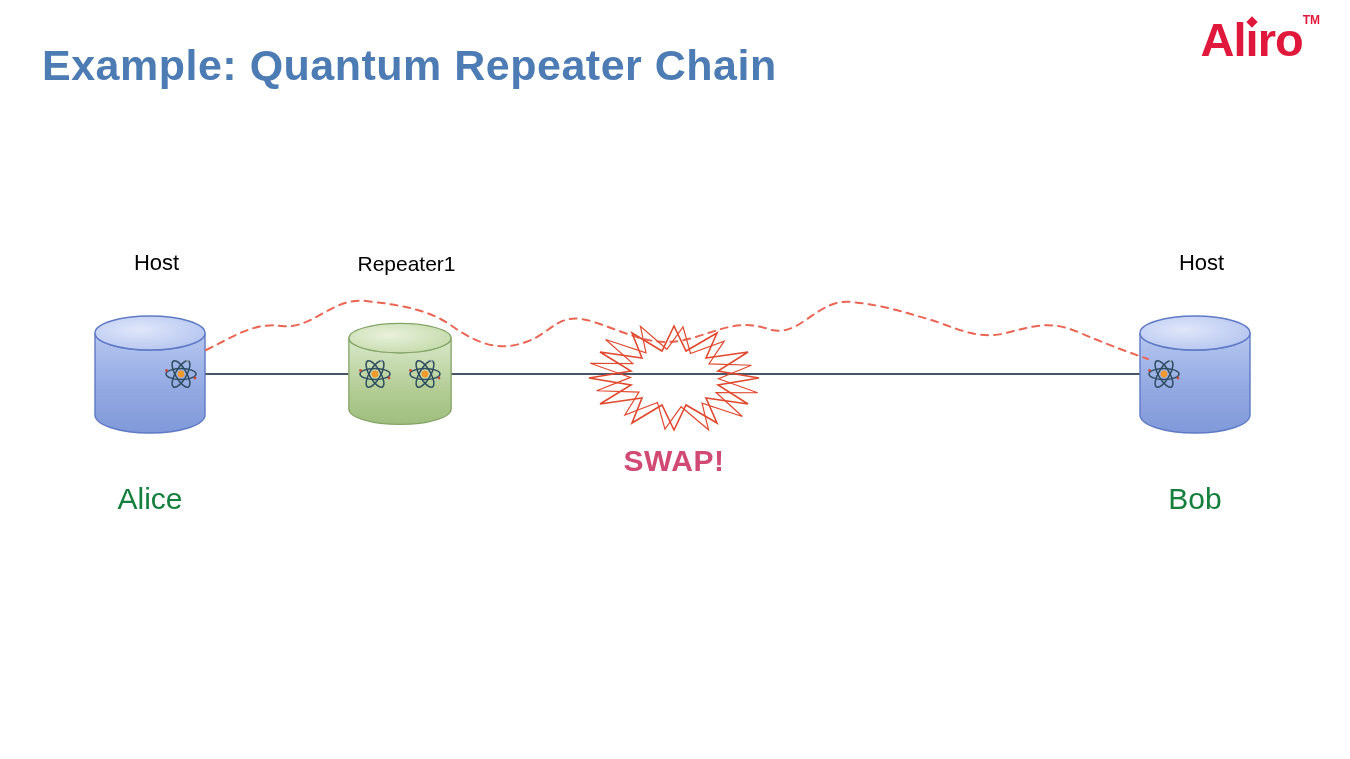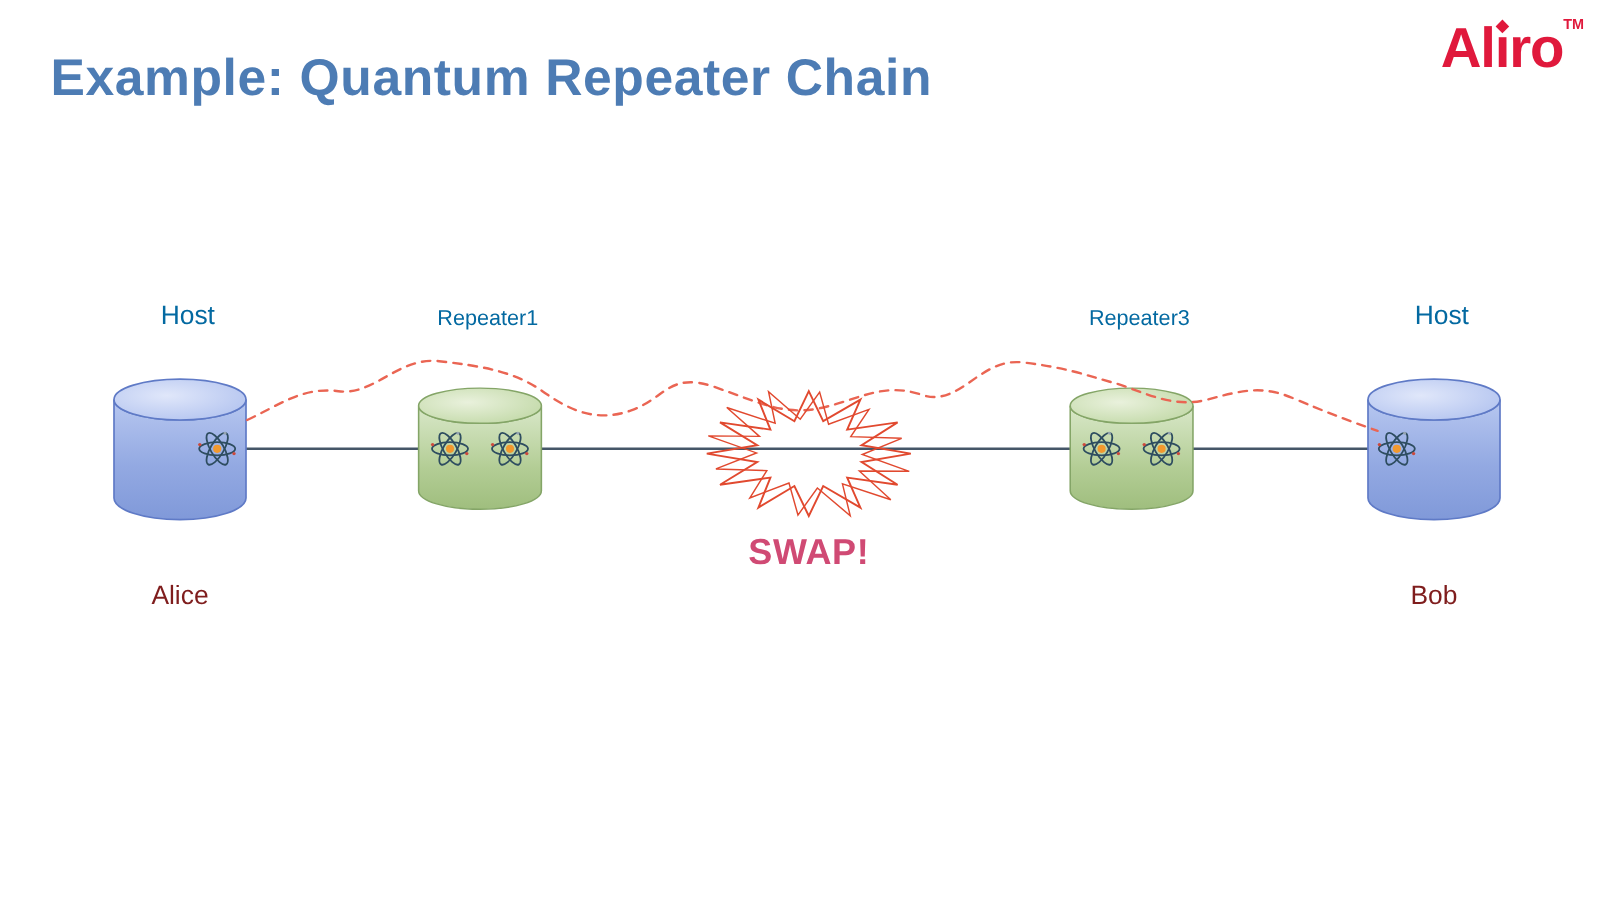--- a/index.html
+++ b/index.html
@@ -34,31 +34,31 @@
   
   svg.underlay,svg.overlay{position:absolute;top:0;left:0;pointer-events:none;}
   svg.underlay{z-index:1;}
   svg.overlay{z-index:3;}
 
   
   .node{
     position:absolute;display:flex;flex-direction:column;align-items:center;
     top:250px;z-index:2;
   }
-  .node-label{height:26px;display:flex;align-items:flex-end;color:#0369a1;margin-left:13px;}
+  .node-label{height:26px;display:flex;align-items:flex-end;color:#000000;margin-left:13px;}
   .node-host .node-label{font-size:22px;margin-bottom:36px;}
-  .node-rep  .node-label{font-size:18px;margin-bottom:44px;}
+  .node-rep  .node-label{font-size:21px;margin-bottom:44px;}
   .cyl-wrap{position:relative;}
   .atoms{position:absolute;left:0;right:0;display:flex;justify-content:center;gap:10px;}
   .node-host .atoms{top:42px;}
   .node-rep  .atoms{top:34px;}
   .atoms.shift-right{justify-content:flex-end;padding-right:6px;}
   .atoms.shift-left{justify-content:flex-start;padding-left:6px;}
   .atom{width:40px;height:40px;}
-  .endpoint-label{margin-top:42px;font-size:22px;color:#7f1d1d;}
+  .endpoint-label{margin-top:42px;font-size:30px;color:#15803d;}
 
   
   .swap-label{
     position:absolute;top:444px;left:674px;transform:translateX(-50%);
     font-size:30px;font-weight:700;color:#d04a74;z-index:4;letter-spacing:0.5px;
   }
 
   .defs-hidden{position:absolute;width:0;height:0;overflow:hidden;}
 </style>
 </head>
@@ -147,36 +147,20 @@
             <use href="#atom-sym"></use>
           </svg>
         <svg class="atom" viewBox="0 0 40 40">
             <use href="#atom-sym"></use>
           </svg>
       </div>
     </div>
   </div>
 
 
-  <div class="node node-rep" style="left:890px;width:106px;">
-    <div class="node-label">Repeater3</div>
-    <div class="cyl-wrap">
-      <svg width="106" height="107" viewBox="0 0 114 124" preserveAspectRatio="none">
-          <use href="#cyl-rep"></use>
-        </svg>
-      <div class="atoms">
-        <svg class="atom" viewBox="0 0 40 40">
-            <use href="#atom-sym"></use>
-          </svg>
-        <svg class="atom" viewBox="0 0 40 40">
-            <use href="#atom-sym"></use>
-          </svg>
-      </div>
-    </div>
-  </div>
 
   <div class="node node-host" style="left:1138px;width:114px;">
     <div class="node-label">Host</div>
     <div class="cyl-wrap">
       <svg width="114" height="124" viewBox="0 0 114 124">
           <use href="#cyl-host"></use>
         </svg>
       <div class="atoms shift-left">
         <svg class="atom" viewBox="0 0 40 40">
             <use href="#atom-sym"></use>

